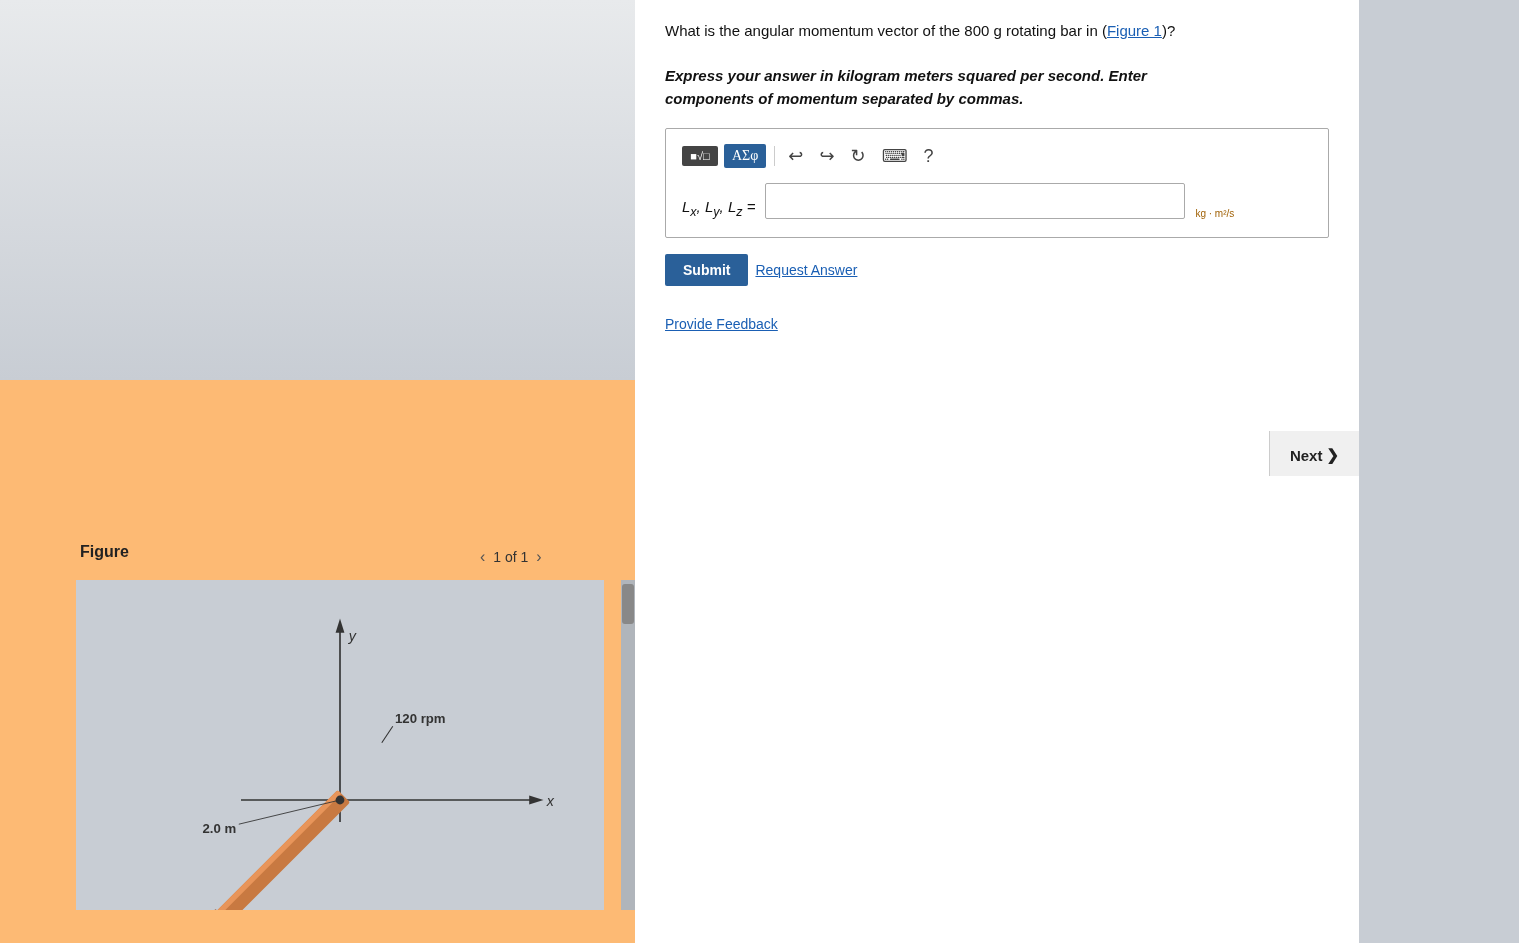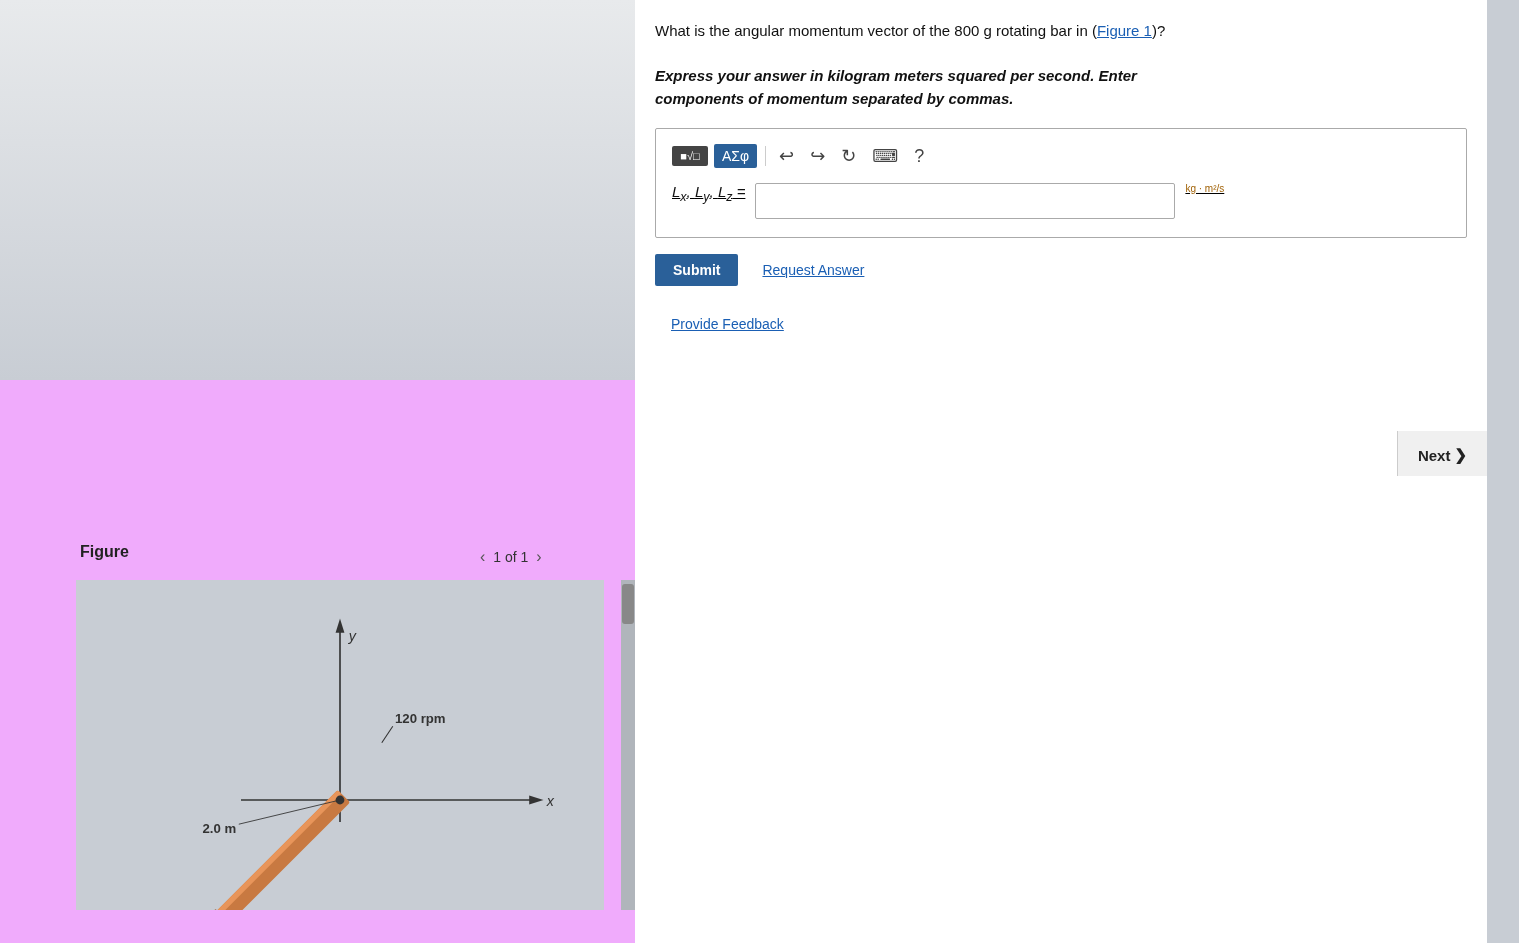--- a/index.html
+++ b/index.html
@@ -10,21 +10,21 @@
       height: 943px;
       overflow: hidden;
       display: flex;
       flex-direction: row;
     }
 
     
     .left-panel {
       width: 635px;
       height: 943px;
-      background: #f0abfc;
+      background: #fdba74;
       position: relative;
       display: flex;
       flex-direction: column;
     }
 
     .figure-label {
       position: absolute;
       top: 543px;
       left: 80px;
       font-weight: bold;
@@ -74,25 +74,25 @@
     .scrollbar-thumb {
       width: 12px;
       height: 40px;
       background: #888;
       border-radius: 3px;
       margin-top: 4px;
     }
 
     
     .right-panel {
-      width: 852px;
+      width: 724px;
       height: 943px;
       background: #ffffff;
       position: relative;
-      padding: 20px 20px;
+      padding: 20px 30px;
     }
 
     .question-text {
       font-size: 15px;
       color: #111;
       line-height: 1.5;
       margin-bottom: 18px;
     }
 
     .question-text a {
@@ -131,21 +131,21 @@
       border-radius: 2px;
       display: flex;
       align-items: center;
       gap: 3px;
       min-width: 36px;
       justify-content: center;
     }
 
     .toolbar-btn.math-mode {
       background: #2a6099;
-      font-family: Liberation Sans, sans-serif;
+      font-family: Liberation Serif, serif;
       font-size: 14px;
     }
 
     .toolbar-icon-btn {
       background: none;
       border: none;
       cursor: pointer;
       font-size: 18px;
       color: #444;
       padding: 2px 5px;
@@ -153,23 +153,22 @@
 
     .toolbar-separator {
       width: 1px;
       height: 20px;
       background: #ccc;
       margin: 0 2px;
     }
 
     .answer-row {
       display: flex;
-      align-items: flex-start;
+      align-items: flex-end;
       gap: 10px;
-      text-decoration: underline;
     }
 
     .answer-label {
       font-size: 15px;
       color: #111;
       white-space: nowrap;
       font-style: italic;
     }
 
     .answer-input {
@@ -185,21 +184,21 @@
 
     .answer-unit {
       font-size: 10px;
       color: #a16207;
       white-space: nowrap;
     }
 
     .action-row {
       display: flex;
       align-items: center;
-      gap: 24px;
+      gap: 7px;
       margin-bottom: 30px;
     }
 
     .submit-btn {
       background: #2a6099;
       color: #fff;
       border: none;
       padding: 8px 18px;
       font-size: 14px;
       font-weight: bold;
@@ -218,21 +217,20 @@
 
     .feedback-link {
       color: #1a5fb4;
       text-decoration: underline;
       font-size: 14px;
       cursor: pointer;
       background: none;
       border: none;
       display: block;
       margin-top: 20px;
-      margin-left: 16px;
     }
 
     .next-btn-container {
       position: absolute;
       bottom: 0;
       right: 0;
       top: 431px;
       height: 45px;
     }
 

